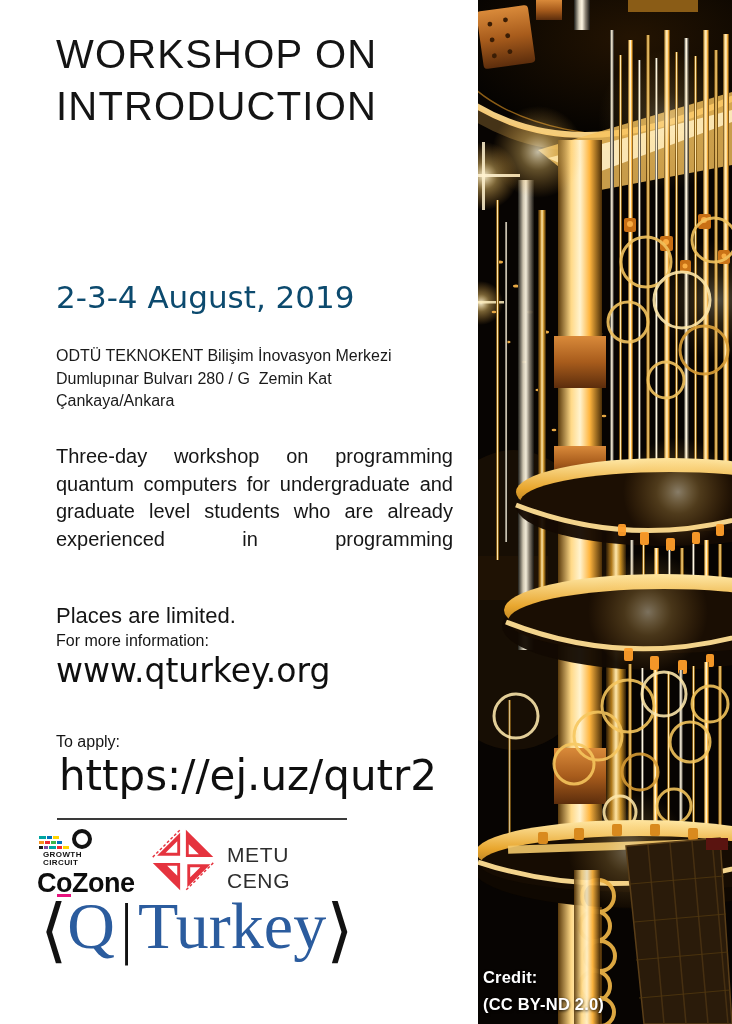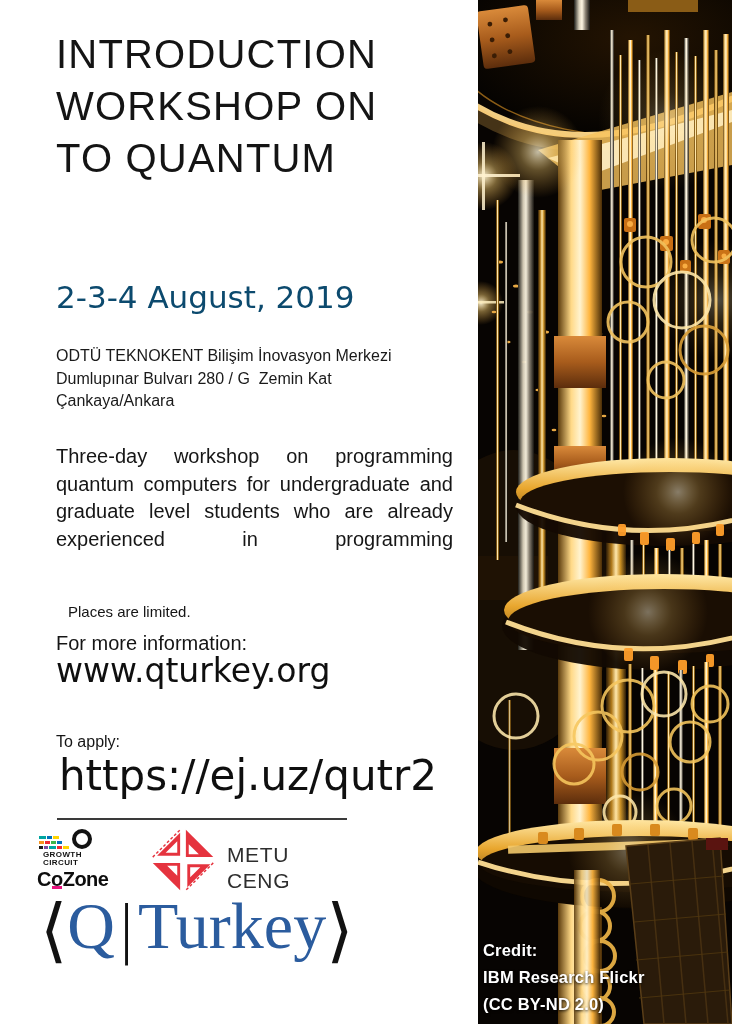--- a/index.html
+++ b/index.html
@@ -20,22 +20,22 @@
     left:56px; top:279px; font-family:"DejaVu Sans", sans-serif;
     font-size:31px; font-weight:400; color:#0c4a6e; white-space:nowrap;
   }
   .address{ left:56px; top:345px; font-size:16px; line-height:22.5px; color:#1a1a1a;}
   .address div{white-space:pre;}
   .desc{
     left:56px; top:443px; width:397px; margin:0;
     font-size:20px; line-height:27.5px; text-align:justify; color:#161616;
   }
   .desc::after{content:""; display:inline-block; width:100%;}
-  .places{ left:56px; top:603px; font-size:15px; color:#151515;margin-left:12px;}
-  .info-label{ left:56px; top:632px; font-size:20px; color:#151515;}
+  .places{ left:56px; top:603px; font-size:22px; color:#151515;}
+  .info-label{ left:56px; top:632px; font-size:16px; color:#151515;}
   .info-url{
     left:56px; top:651px; font-family:"DejaVu Sans", sans-serif;
     font-size:33px; color:#0f0f0f; white-space:nowrap;
   }
   .apply-label{ left:56px; top:733px; font-size:16px; color:#151515;text-align:right;}
   .apply-url{
     left:59px; top:751px; font-family:"DejaVu Sans", sans-serif;
     font-size:42px; color:#0f0f0f; white-space:nowrap;
   }
   .divider{ left:57px; top:818px; width:290px; height:2px; background:#3a3a3a;}
@@ -45,21 +45,21 @@
   .gc-top{display:flex; align-items:flex-end; height:18px; margin-left:2px;}
   .gc-stripes{display:flex; flex-direction:column; justify-content:flex-end; gap:2px; margin-right:3px;}
   .gc-stripes .srow{display:flex; gap:1px; height:3px;}
   .gc-stripes i{display:block; height:3px;}
   .s-teal{background:#00a5a0;width:7px;} .s-blue{background:#0072bc;width:5px;}
   .s-green{background:#3db54a;width:5px;} .s-yel{background:#ffd400;width:6px;}
   .s-org{background:#f7941e;width:5px;} .s-red{background:#ee2a35;width:5px;}
   .s-prp{background:#7a4ba0;width:4px;} .s-dk{background:#1a1a1a;width:4px;}
   .gc-ring{width:12px; height:12px; border:4px solid #121212; border-radius:50%;}
   .gc-text{font-size:8px; font-weight:700; letter-spacing:.4px; line-height:8px; color:#121212; margin:2px 0 1px 6px;}
-  .cozone-word{font-size:20px; font-weight:700; color:#0d0d0d; letter-spacing:-0.5px; white-space:nowrap;}
+  .cozone-word{font-size:27px; font-weight:700; color:#0d0d0d; letter-spacing:-0.5px; white-space:nowrap;}
   .cozone-word .oz{position:relative; display:inline-block;}
   .cozone-word .oz::after{
     content:""; position:absolute; left:1px; right:1px; bottom:2px; height:3px; background:#e6127d;
   }
   .metu-diamond{ left:147px; top:824px; }
   .metu-text{
     left:227px; top:842px; font-size:21px; line-height:26px;
     font-weight:500; letter-spacing:.6px; color:#2e2e2e;
   }
   .qturkey{ left:40px; top:888px; white-space:nowrap;}
@@ -86,23 +86,22 @@
     font-size:16.5px; line-height:27px; font-weight:600;
     text-shadow:0 1px 3px rgba(0,0,0,.9); letter-spacing:.2px;
   }
 </style>
 </head>
 <body>
 
 <div class="poster">
 
   <h1 class="abs title">
+    <span>WORKSHOP ON</span>
     <span>INTRODUCTION</span>
-    <span>WORKSHOP ON</span>
-    <span>TO QUANTUM</span>
   </h1>
 
   <div class="abs date">2-3-4 August, 2019</div>
 
   <div class="abs address">
     <div>ODTÜ TEKNOKENT Bilişim İnovasyon Merkezi</div>
     <div>Dumlupınar Bulvarı 280 / G  Zemin Kat</div>
     <div>Çankaya/Ankara</div>
   </div>
 
@@ -414,18 +413,17 @@
       </g>
       <rect x="228" y="838" width="22" height="12" fill="#5a1410"></rect>
 
       <circle cx="60" cy="152" r="46" fill="url(#glowG)" opacity=".8"></circle>
       <circle cx="190" cy="120" r="70" fill="url(#glowG)" opacity=".3"></circle>
       <circle cx="240" cy="300" r="60" fill="url(#glowG)" opacity=".3"></circle>
     </svg>
 
     <div class="credit">
       <div>Credit:</div>
-      <div>IBM Research Flickr</div>
       <div>(CC BY-ND 2.0)</div>
     </div>
   </div>
 
 </div>
 
 </body></html>

